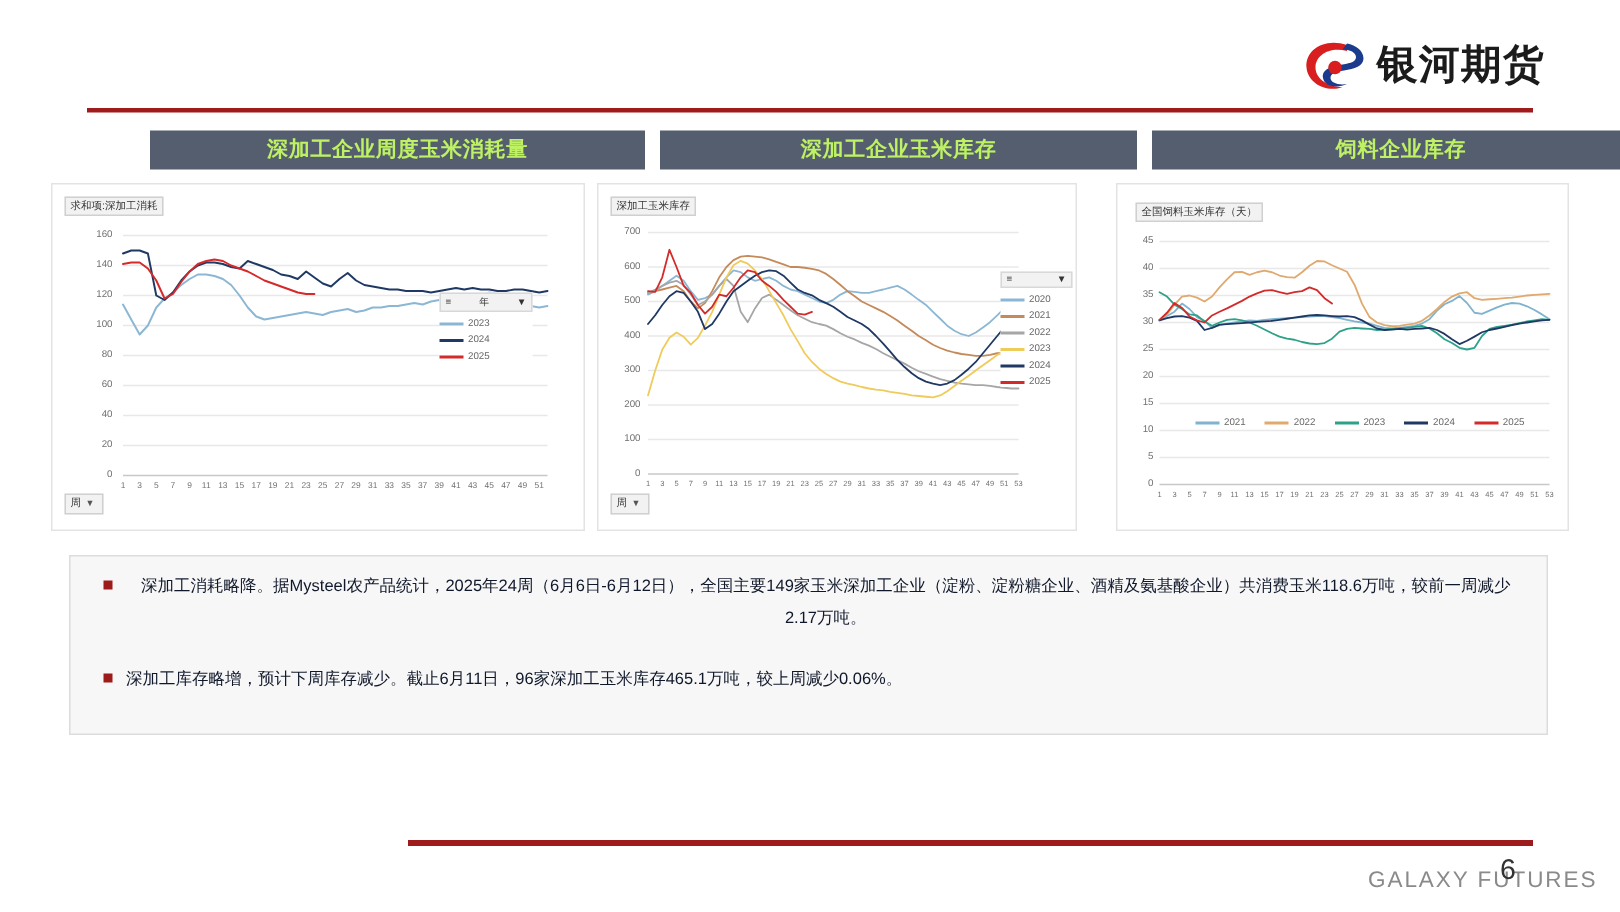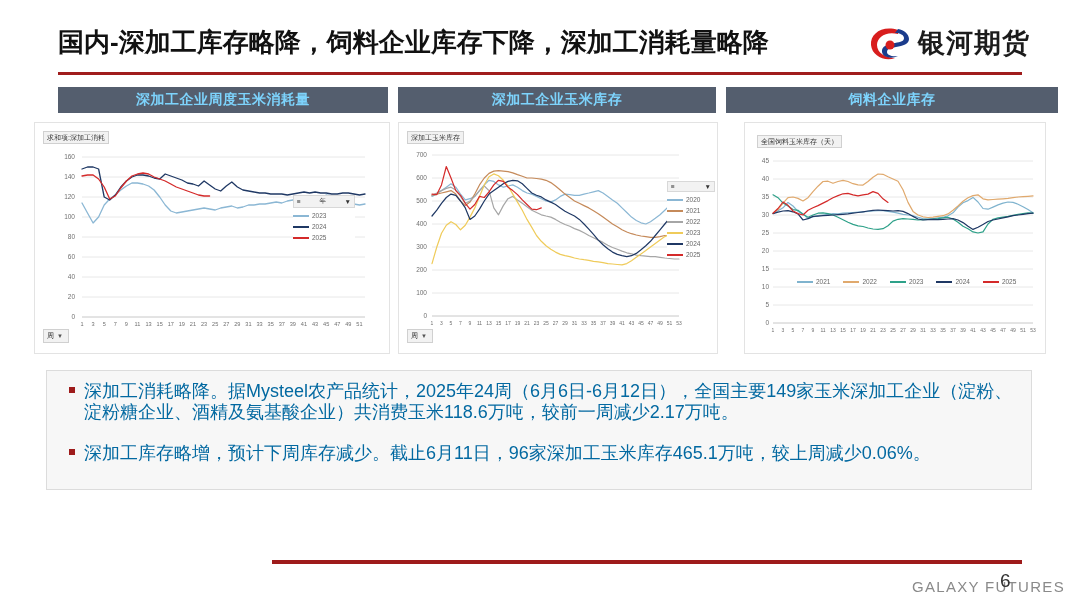--- a/index.html
+++ b/index.html
@@ -25,23 +25,24 @@
   .logo-mark{position:absolute;left:0;top:4px;width:44px;height:38px;}
   .logo-text{
     position:absolute;left:50px;top:4px;
     font-size:27px;font-weight:bold;color:#1b1b1b;white-space:nowrap;
     letter-spacing:1px;
   }
 
   
   .chart-head{
     position:absolute;height:26px;background:#545E6E;
-    color:#7dd3fc;font-size:14px;font-weight:bold;
+    color:#bef264;font-size:14px;font-weight:bold;
     display:flex;align-items:center;justify-content:center;
     letter-spacing:0.5px;
+    margin-left:42px;
   }
   .ch1{left:58px;top:87px;width:330px;}
   .ch2{left:398px;top:87px;width:318px;}
   .ch3{left:726px;top:87px;width:332px;}
 
   
   .chart-box{
     position:absolute;background:#ffffff;
     border:1px solid #E3E3E3;box-sizing:border-box;
   }
@@ -96,22 +97,23 @@
     background:#F7F7F7;border:1px solid #DCDCDC;box-sizing:border-box;
   }
   .bullet-row{
     position:absolute;display:flex;align-items:flex-start;
   }
   .bsq{
     width:6px;height:6px;background:#9E1B1B;margin-top:6px;
     flex:0 0 auto;margin-right:9px;
   }
   .btext{
-    font-size:18px;color:#0369a1;line-height:21px;
+    font-size:11px;color:#0f172a;line-height:21px;
     font-family:"Liberation Sans","DejaVu Sans",sans-serif;
+    text-align:center;
   }
 
   
   .footer-rule{
     position:absolute;left:272px;top:560px;width:750px;height:4px;
     background:#9E1B1B;
   }
   .footer-brand{
     position:absolute;left:912px;top:578px;
     font-size:15px;color:#8A8A8A;letter-spacing:1.3px;white-space:nowrap;
@@ -121,21 +123,20 @@
     font-size:19px;color:#333;font-weight:normal;
   }
   svg{display:block;overflow:visible;}
 </style>
 </head>
 <body>
 
 <div class="slide">
 
   <div class="header">
-    <div class="title">国内-深加工库存略降，饲料企业库存下降，深加工消耗量略降</div>
     <div class="title-rule"></div>
     <div class="logo-wrap">
       <div class="logo-mark">
         <svg width="44" height="38" viewBox="0 0 44 38">
           <path d="M30 5 C14 0, 2 9, 3 20 C4 31, 17 37, 27 33 C18 33, 9 28, 9 20 C9 12, 18 6, 30 9 Z" fill="#D81E1E"></path>
           <path d="M30 4 C36 5, 41 9, 41 14 C41 19, 35 21, 28 22 C22 23, 19 24, 19 27 C19 30, 24 32, 30 31 C24 34, 15 33, 14 27 C13 21, 20 19, 27 18 C33 17, 36 16, 36 13 C36 10, 32 8, 27 8 Z" fill="#1B3C8C"></path>
           <circle cx="22" cy="20" r="4.5" fill="#D81E1E"></circle>
         </svg>
       </div>
       <div class="logo-text">银河期货</div>

